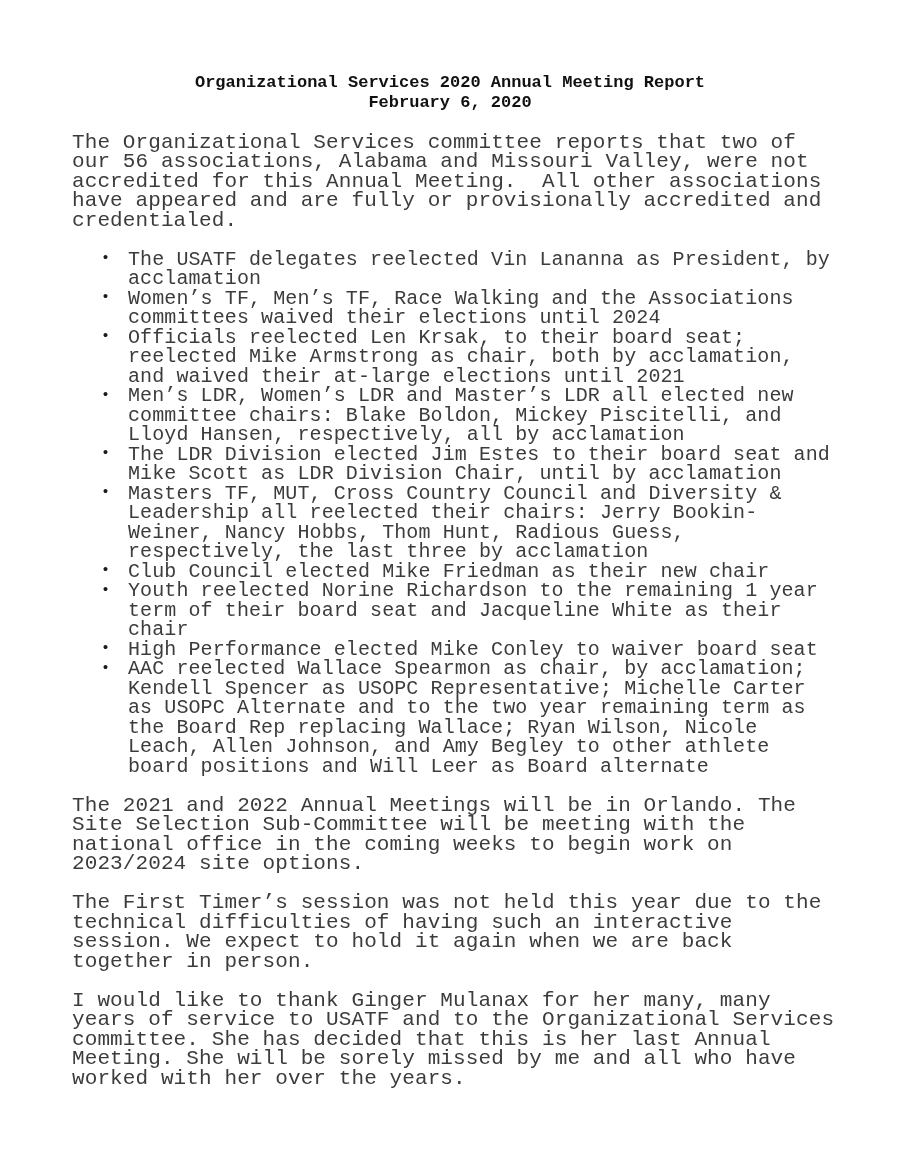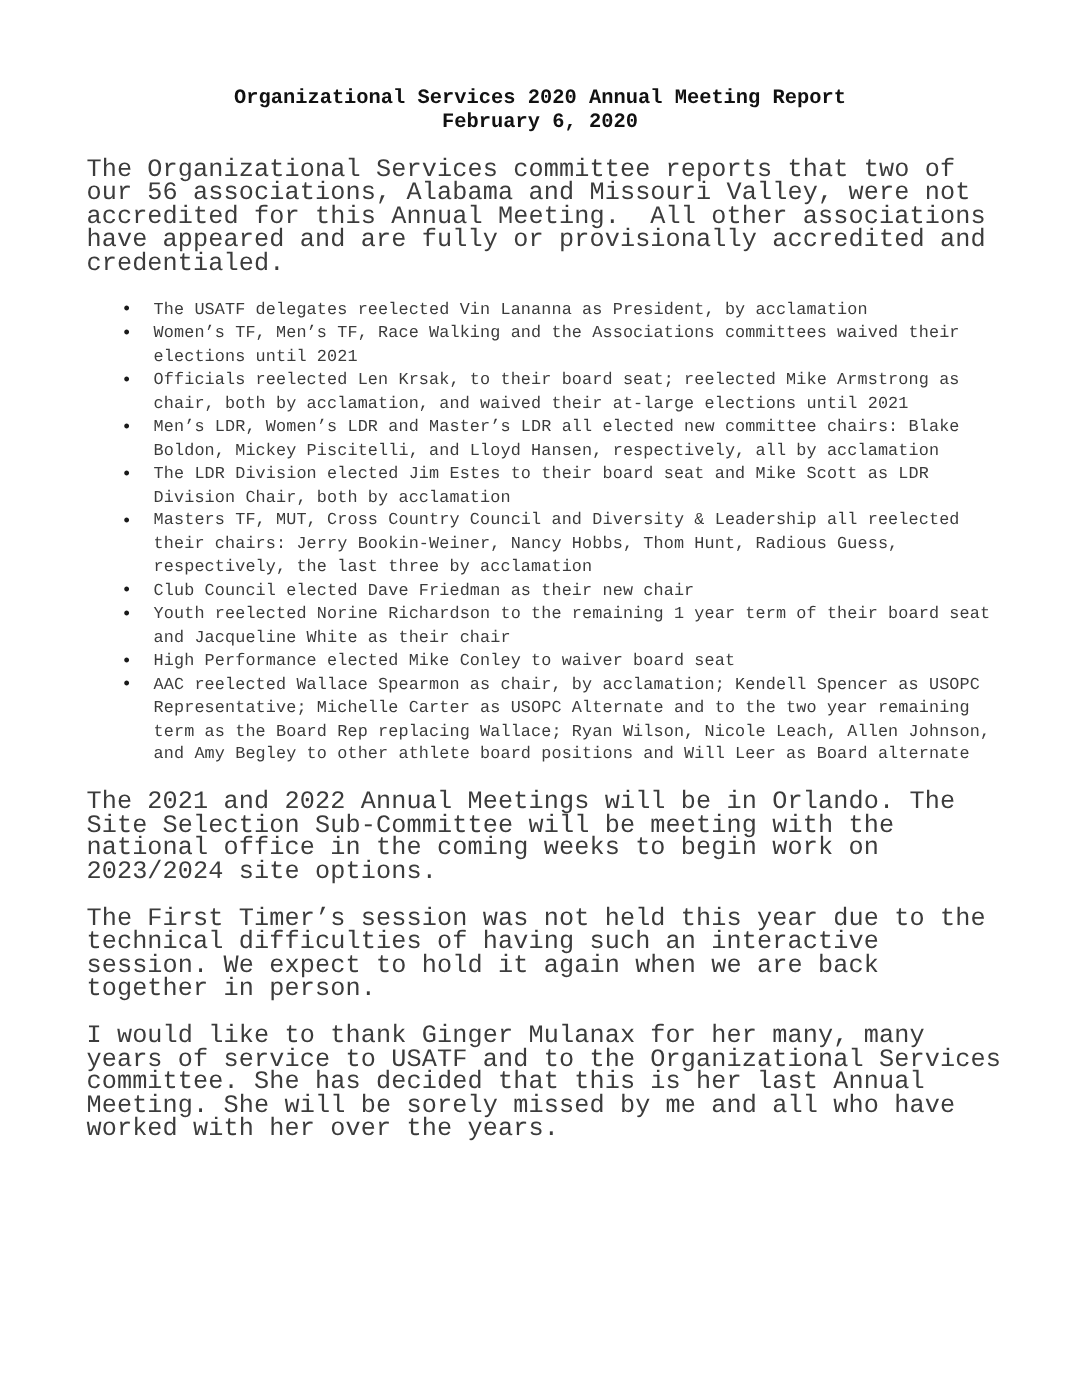--- a/index.html
+++ b/index.html
@@ -55,21 +55,21 @@
     height: 19.5px;
   }
   ul.bullets {
     list-style: none;
     margin: 0;
     padding: 0;
   }
   ul.bullets > li {
     position: relative;
     padding-left: 56px;
-    font-size: 14px;
+    font-size: 20px;
     line-height: 19.5px;
     white-space: pre-wrap;
     letter-spacing: 0.1px;
     color: #3c3c3c;
   }
   ul.bullets > li::before {
     content: "\2022";
     position: absolute;
     left: 29px;
     top: -0.5px;
@@ -93,26 +93,26 @@
 
     <div class="gap"></div>
 
     <p class="para">The Organizational Services committee reports that two of our 56 associations, Alabama and Missouri Valley, were not accredited for this Annual Meeting.  All other associations have appeared and are fully or provisionally accredited and credentialed.</p>
 
     <div class="gap"></div>
 
 
     <ul class="bullets">
       <li>The USATF delegates reelected Vin Lananna as President, by acclamation</li>
-      <li>Women’s TF, Men’s TF, Race Walking and the Associations committees waived their elections until 2021</li>
+      <li>Women’s TF, Men’s TF, Race Walking and the Associations committees waived their elections until 2024</li>
       <li>Officials reelected Len Krsak, to their board seat; reelected Mike Armstrong as chair, both by acclamation, and waived their at-large elections until 2021</li>
       <li>Men’s LDR, Women’s LDR and Master’s LDR all elected new committee chairs: Blake Boldon, Mickey Piscitelli, and Lloyd Hansen, respectively, all by acclamation</li>
-      <li>The LDR Division elected Jim Estes to their board seat and Mike Scott as LDR Division Chair, both by acclamation</li>
+      <li>The LDR Division elected Jim Estes to their board seat and Mike Scott as LDR Division Chair, until by acclamation</li>
       <li>Masters TF, MUT, Cross Country Council and Diversity &amp; Leadership all reelected their chairs: Jerry Bookin-Weiner, Nancy Hobbs, Thom Hunt, Radious Guess, respectively, the last three by acclamation</li>
-      <li>Club Council elected Dave Friedman as their new chair</li>
+      <li>Club Council elected Mike Friedman as their new chair</li>
       <li>Youth reelected Norine Richardson to the remaining 1 year term of their board seat and Jacqueline White as their chair</li>
       <li>High Performance elected Mike Conley to waiver board seat</li>
       <li>AAC reelected Wallace Spearmon as chair, by acclamation; Kendell Spencer as USOPC Representative; Michelle Carter as USOPC Alternate and to the two year remaining term as the Board Rep replacing Wallace; Ryan Wilson, Nicole Leach, Allen Johnson, and Amy Begley to other athlete board positions and Will Leer as Board alternate</li>
     </ul>
 
     <div class="gap"></div>
 
     <p class="para">The 2021 and 2022 Annual Meetings will be in Orlando. The Site Selection Sub-Committee will be meeting with the national office in the coming weeks to begin work on 2023/2024 site options.</p>
 
     <div class="gap"></div>

